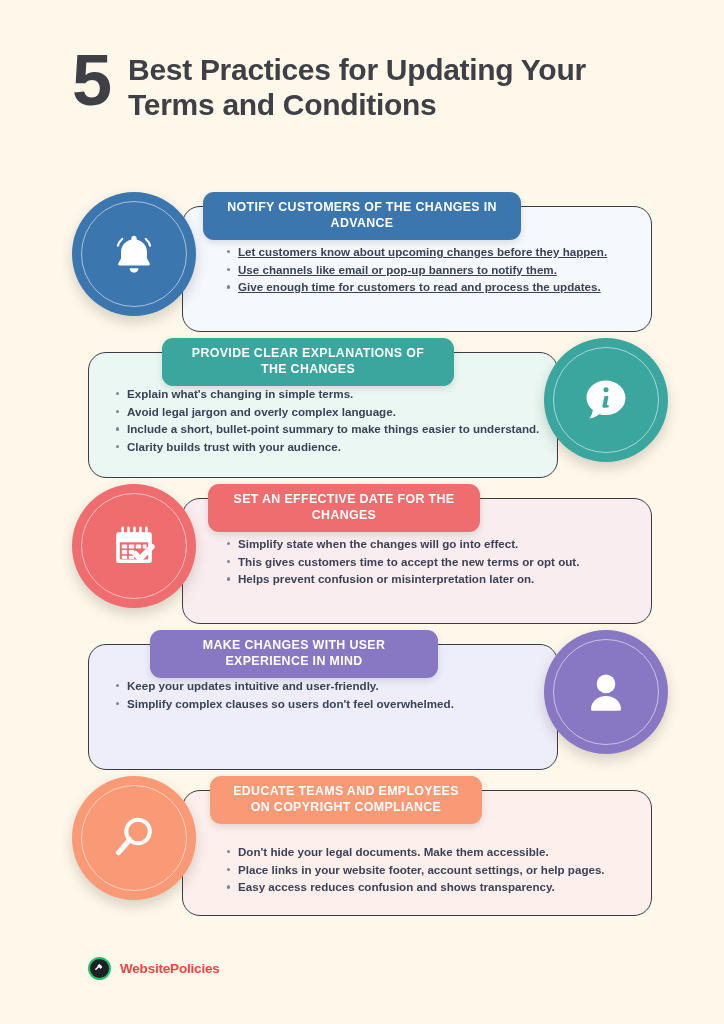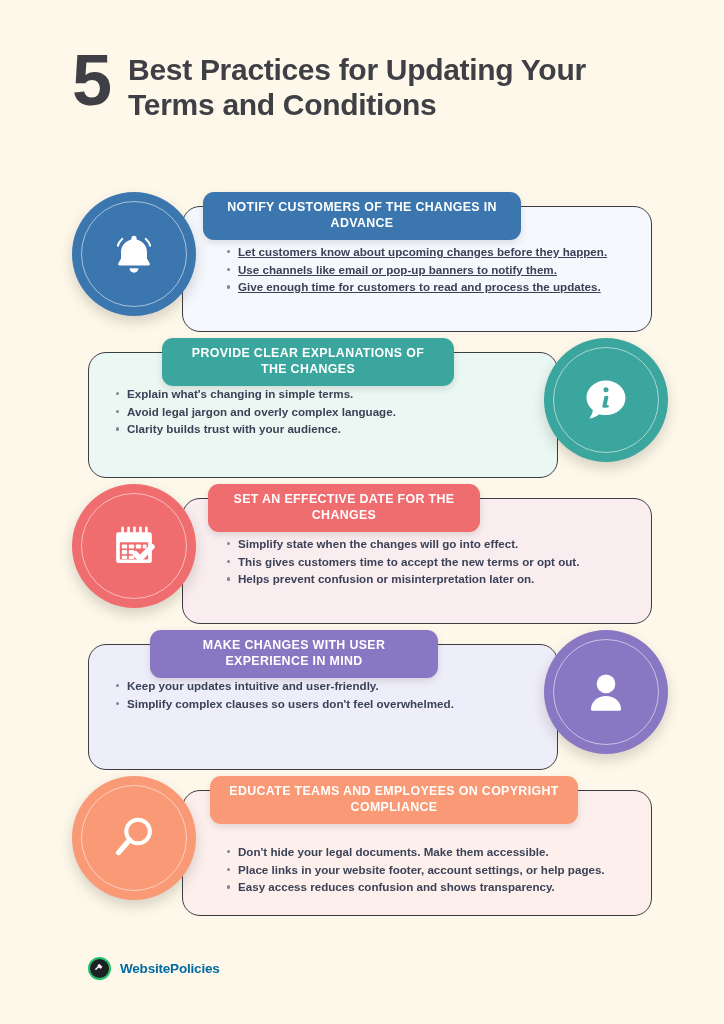--- a/index.html
+++ b/index.html
@@ -152,21 +152,21 @@
   #card-4 { left: 88px; top: 630px; width: 580px; }
   #card-4 .card-panel { left: 0px; width: 470px; background: #EEEDFA; }
   #card-4 .icon-circle { right: 0px; background: #8878C3; }
   #card-4 .pill { left: 62px; width: 288px; }
   #card-4 .bullets { left: 26px; top: 48px; width: 430px; }
 
   
   #card-5 { left: 72px; top: 776px; width: 580px; }
   #card-5 .card-panel { left: 110px; width: 470px; background: #FDF0EC; }
   #card-5 .icon-circle { left: 0px; background: #F99975; }
-  #card-5 .pill { left: 138px; width: 368px; }
+  #card-5 .pill { left: 138px; width: 272px; }
   #card-5 .bullets { left: 153px; top: 68px; width: 400px; }
 
   
   .pill.blue   { background: #3B76AE; }
   .pill.teal   { background: #3AA69E; }
   .pill.red    { background: #EF6C6F; }
   .pill.purple { background: #8878C3; }
   .pill.orange { background: #F99975; }
 
   .panel-mint { background: #EAF7F2 !important; }
@@ -187,21 +187,21 @@
     background: #1D2125;
     border: 2px solid #25C16A;
     display: flex;
     align-items: center;
     justify-content: center;
   }
   .logo-mark svg { width: 13px; height: 13px; }
   .logo-text {
     font-size: 13.5px;
     font-weight: 700;
-    color: #0369a1;
+    color: #ef4444;
     letter-spacing: -0.2px;
   }
 </style>
 </head>
 <body>
 
 <div class="header">
   <div class="big-number">5</div>
   <div class="title">Best Practices for Updating Your Terms and Conditions</div>
 </div>
@@ -231,20 +231,21 @@
       <path d="M32 8C18.7 8 8 17.4 8 29c0 6.1 3 11.6 7.8 15.4-.4 4-1.9 7.6-4.3 10.3 4.8-.6 9-2.6 12.2-5.3 2.6.8 5.4 1.2 8.3 1.2 13.3 0 24-9.4 24-21S45.3 8 32 8z" fill="#ffffff"></path>
       <circle cx="32" cy="19.5" r="3.1" fill="#3AA69E"></circle>
       <path d="M29 27h4.6c.9 0 1.5.8 1.3 1.6l-2.7 12.6h-3.4c-.9 0-1.5-.8-1.3-1.6L30.2 27H29z" fill="#3AA69E"></path>
       <rect x="28.4" y="38.3" width="7" height="2.9" rx="1" fill="#3AA69E"></rect>
     </svg>
   </div>
   <div class="pill teal">PROVIDE CLEAR EXPLANATIONS OF THE CHANGES</div>
   <ul class="bullets">
     <li>Explain what's changing in simple terms.</li>
     <li>Avoid legal jargon and overly complex language.</li>
+    <li>Include a short, bullet-point summary to make things easier to understand.</li>
     <li>Clarity builds trust with your audience.</li>
   </ul>
 </div>
 
 <div class="card" id="card-3">
   <div class="card-panel"></div>
   <div class="icon-circle">
     <svg viewBox="0 0 64 64" fill="none" xmlns="http://www.w3.org/2000/svg">
       <rect x="10" y="15" width="44" height="38" rx="3" fill="#ffffff"></rect>
       <rect x="14.5" y="27.5" width="35" height="21" rx="1.5" fill="#EF6C6F"></rect>

